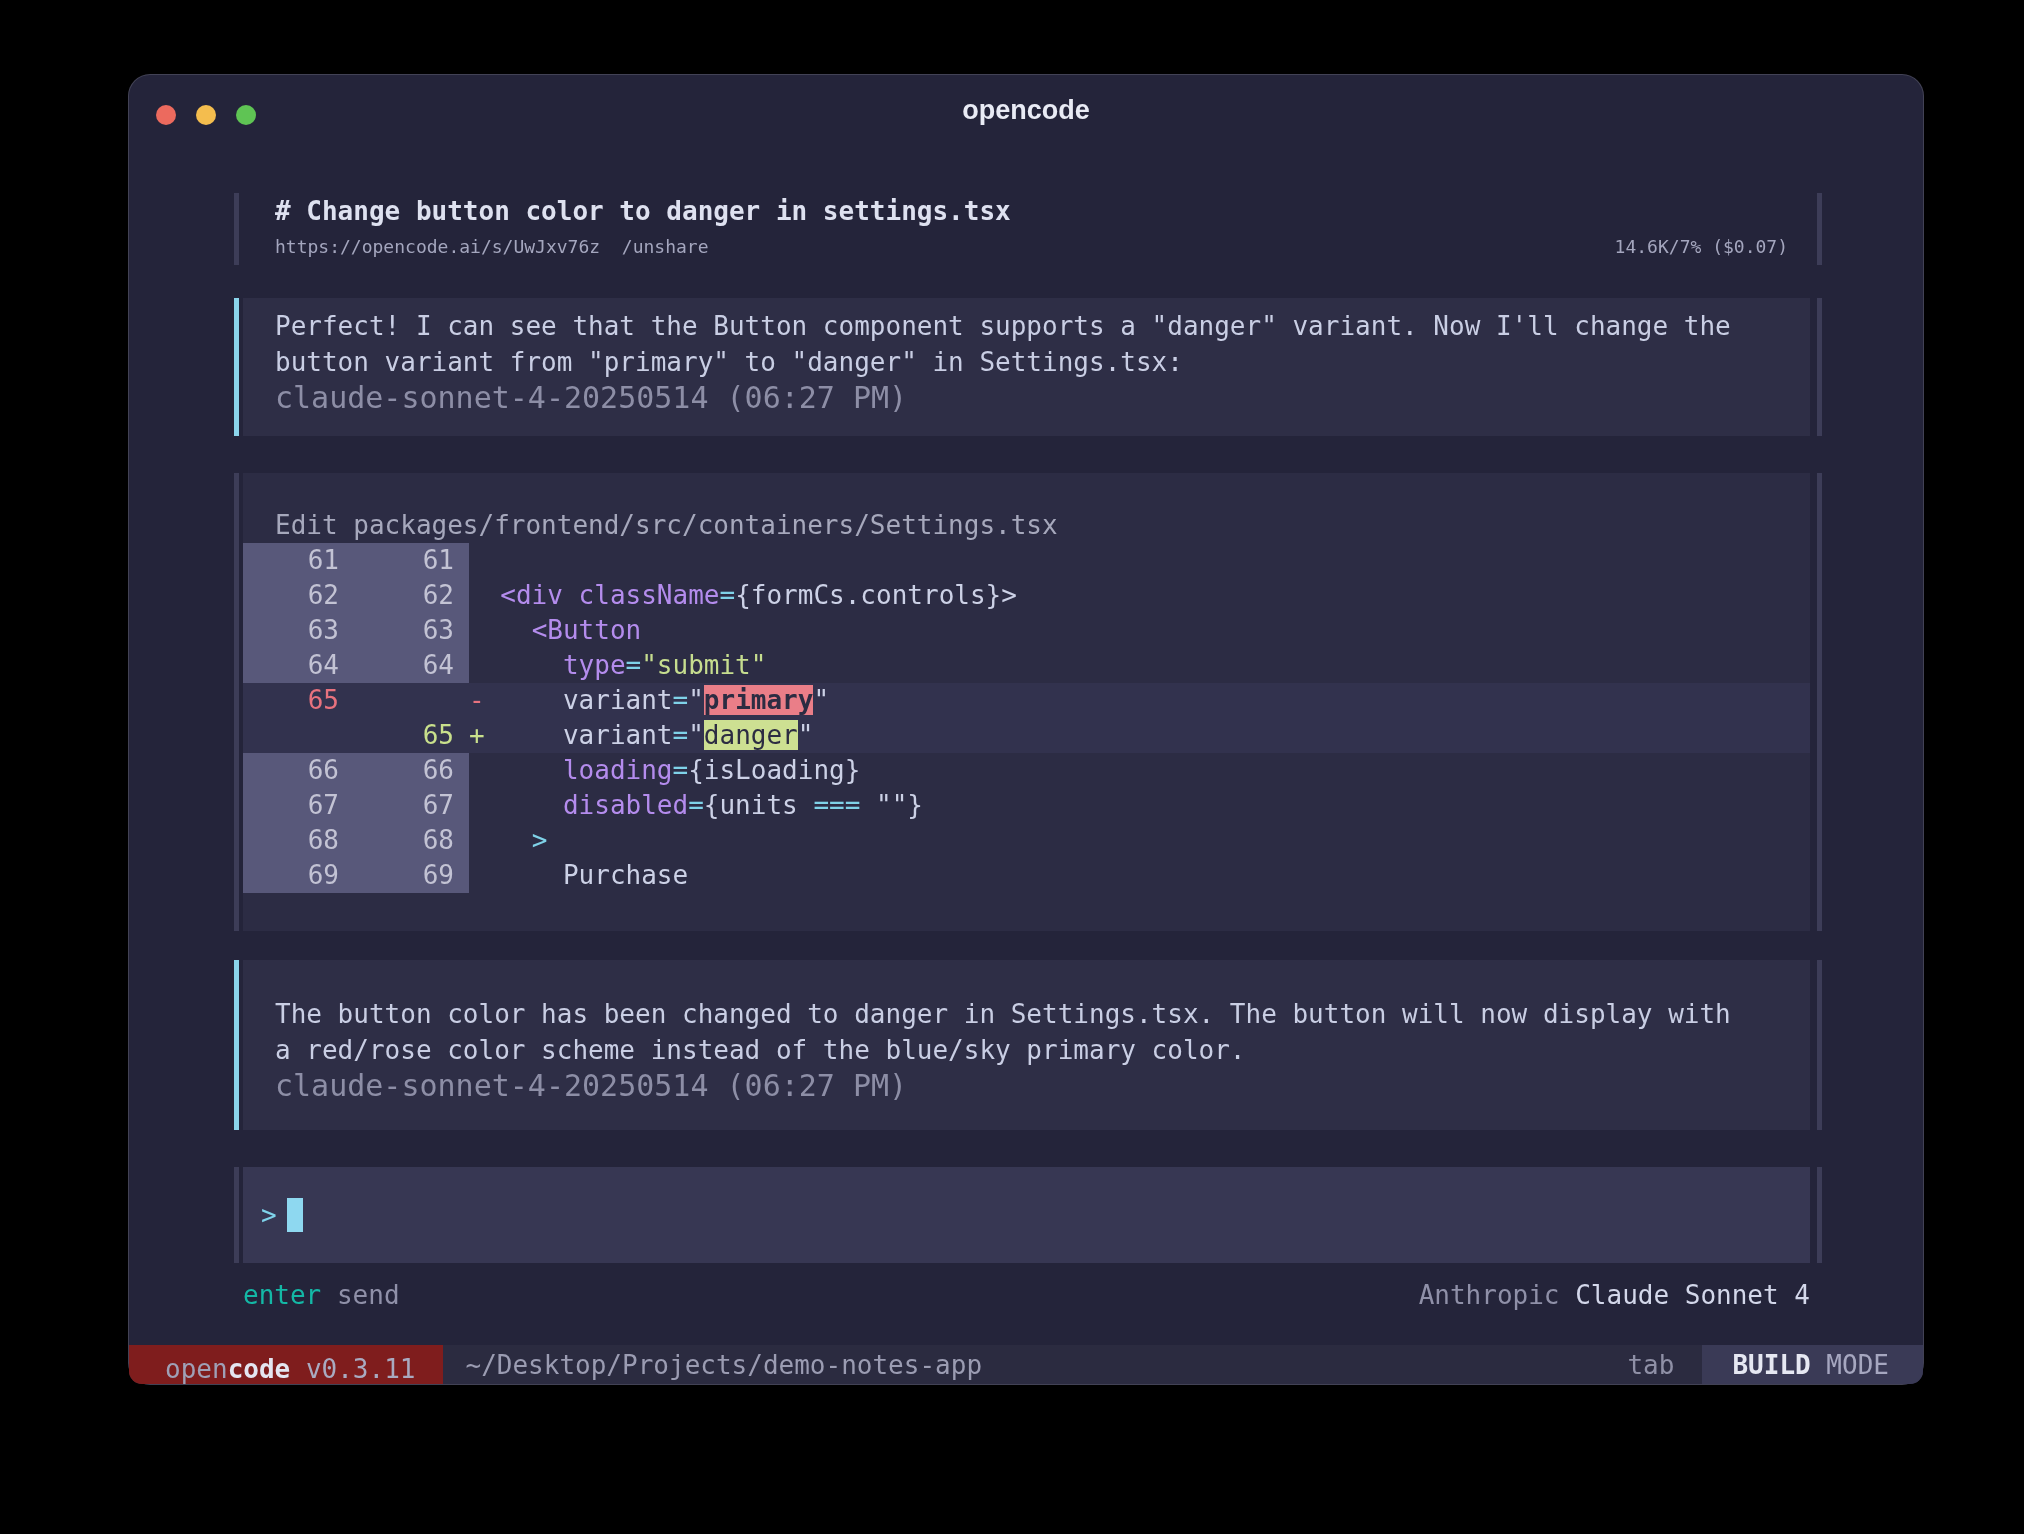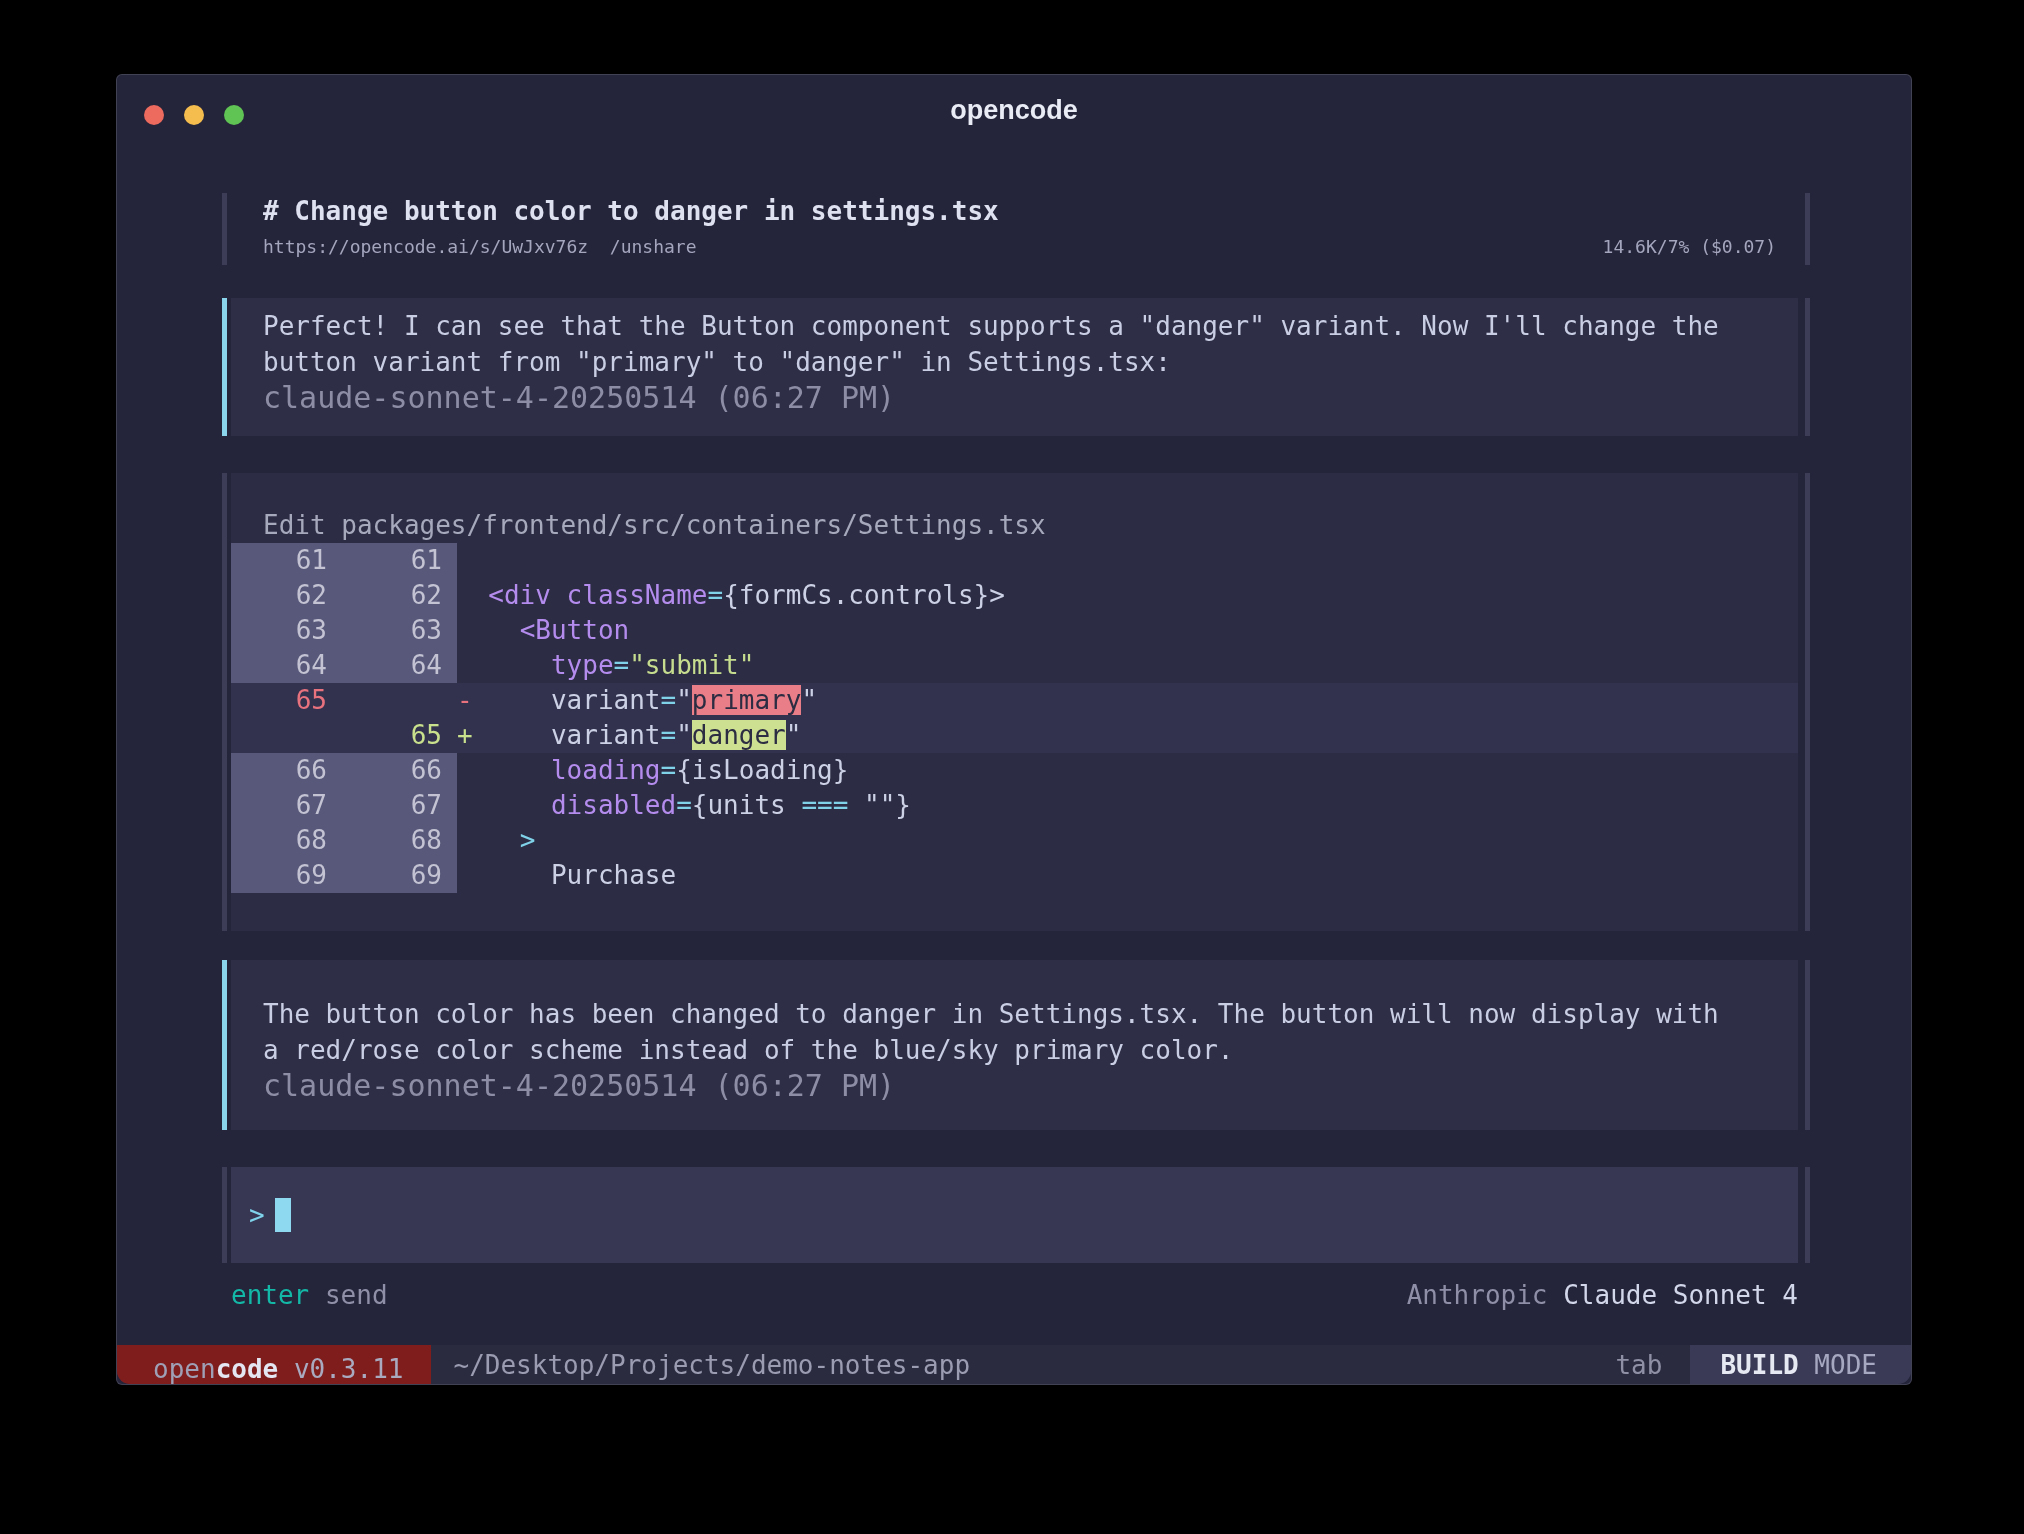--- a/index.html
+++ b/index.html
@@ -1,20 +1,20 @@
 <!DOCTYPE html>
 <html><head>
 <meta charset="utf-8">
 <style>
   * { margin:0; padding:0; box-sizing:border-box; }
   html,body { width:2024px; height:1534px; background:#000; overflow:hidden;
               font-family:"DejaVu Sans Mono", monospace; }
 
-  .window { position:absolute; left:116px; top:74px; width:1796px; height:1311px;
-            background:#24243a; border-radius:6px; border:1px solid rgba(255,255,255,0.14); }
+  .window { position:absolute; left:128px; top:74px; width:1796px; height:1311px;
+            background:#24243a; border-radius:22px; border:1px solid rgba(255,255,255,0.14); }
 
   
   .titlebar { position:absolute; top:0; left:0; right:0; height:80px; }
   .lights { position:absolute; left:27px; top:30px; display:flex; gap:20px; }
   .light { width:20px; height:20px; border-radius:50%; }
   .light.red { background:#ec6a5e; }
   .light.yellow { background:#f4bd4e; }
   .light.green { background:#5fc454; }
   .win-title { text-align:center; padding-top:20px; font-family:"Liberation Sans", sans-serif;
                font-weight:bold; font-size:27px; color:#e9ebf5; }
@@ -59,21 +59,21 @@
   .gn2 { display:inline-block; width:115px; text-align:right; color:#c3c3d4; white-space:pre; }
   .drow.del .gn1 { color:#e8727e; }
   .drow.add .gn2 { color:#c9e08c; }
   .code { white-space:pre; }
   .tok-lt { color:#ccd1e6; }
   .tok-pu { color:#b48ced; }
   .tok-cy { color:#7fd2e8; }
   .tok-gr { color:#c6dd8f; }
   .tok-rm { color:#e8727e; }
   .tok-ad { color:#c9e08c; }
-  .tok-hlr { background:#ea7e88; color:#2c2c42; }
+  .tok-hlr { background:#ea7e88; color:#2c2c42;font-weight:bold; }
   .tok-hlg { background:#cde092; color:#2c2c42; }
 
   
   .prompt { top:1092px; height:96px; }
   .prompt .panel { background:#373753; }
   .prompt-line { display:flex; align-items:center; height:100%; padding-left:18px; }
   .prompt-sym { font-size:26px; color:#7fd3ea; }
   .cursor { display:inline-block; width:16px; height:34px; background:#8ed8f0; margin-left:10px; }
 
   

